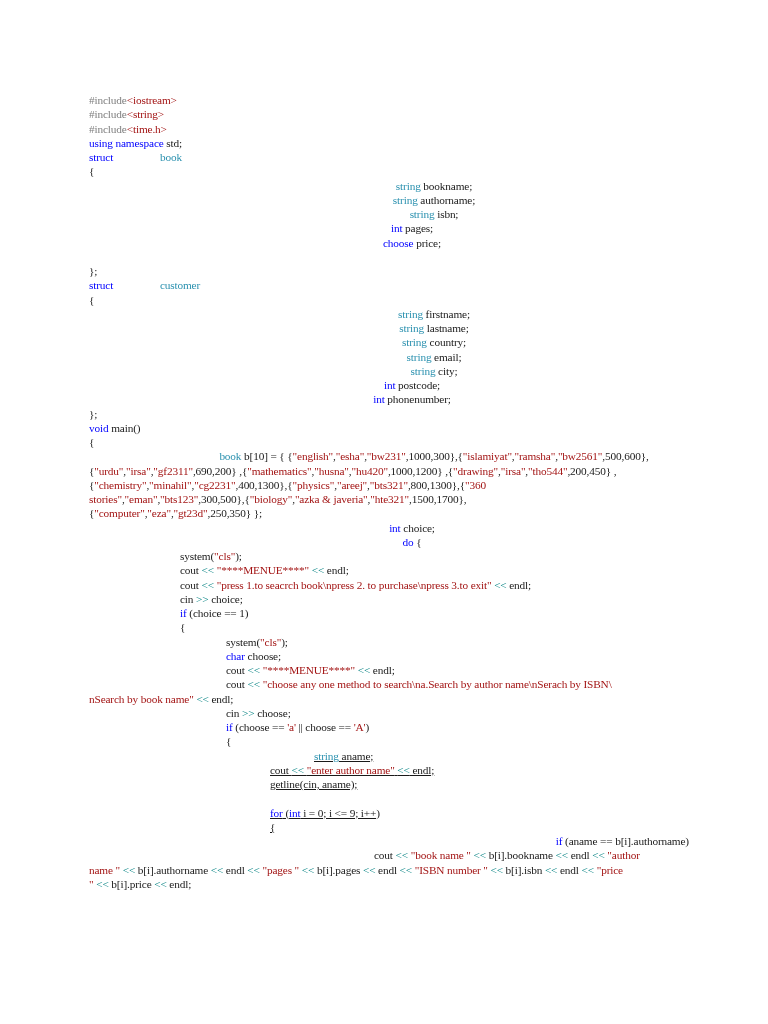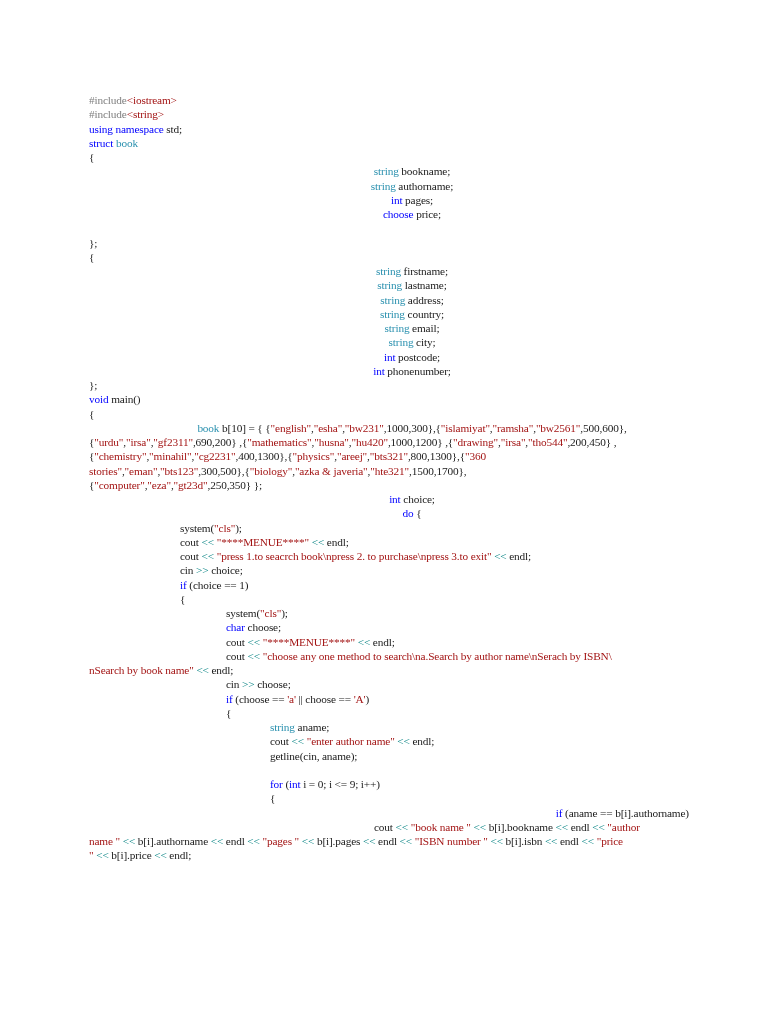--- a/index.html
+++ b/index.html
@@ -3,49 +3,51 @@
 <meta charset="utf-8">
 <style>
   html, body { margin:0; padding:0; background:#ffffff; }
   body { width:768px; height:1024px; overflow:hidden; position:relative;
          font-family:"Liberation Serif", "DejaVu Serif", serif; }
   .page { position:absolute; left:0; top:0; width:768px; height:1024px; background:#fff; }
   .code { position:absolute; left:89px; top:93px; width:600px;
           font-size:11.3px; line-height:14.25px; color:#1a1a1a; letter-spacing:-0.15px; }
   .ln { white-space:pre; height:14.25px; position:relative; }
   .i1 { padding-left:46px;text-align:center; } .i2 { padding-left:91px; } .i3 { padding-left:137px; }
-  .i4 { padding-left:181px; } .i5 { padding-left:227px;text-align:right; } .i6 { padding-left:285px; }
+  .i4 { padding-left:181px;text-decoration:underline; } .i5 { padding-left:227px;text-align:right; } .i6 { padding-left:285px; }
   .pp { color:#808080; }
   .inc { color:#a31515; }
   .kw { color:#0000ff; }
-  .ty { color:#2b91af; }
+  .ty { color:#2b91af;margin-left:44px; }
   .st { color:#a31515; }
   .op { color:#008080; }
   .blank { height:14.25px; }
 </style>
 </head>
 <body>
 
 <div class="page">
   <div class="code" id="code">
       <div class="ln i0"><span class="pp">#include</span><span class="inc">&lt;iostream&gt;</span></div>
       <div class="ln i0"><span class="pp">#include</span><span class="inc">&lt;string&gt;</span></div>
+      <div class="ln i0"><span class="pp">#include</span><span class="inc">&lt;time.h&gt;</span></div>
       <div class="ln i0"><span class="kw">using namespace</span><span class="tx"> std;</span></div>
       <div class="ln i0"><span class="kw">struct</span><span class="tx"> </span><span class="ty">book</span></div>
       <div class="ln i0"><span class="tx">{</span></div>
       <div class="ln i1"><span class="ty">string</span><span class="tx"> bookname;</span></div>
       <div class="ln i1"><span class="ty">string</span><span class="tx"> authorname;</span></div>
+      <div class="ln i1"><span class="ty">string</span><span class="tx"> isbn;</span></div>
       <div class="ln i1"><span class="kw">int</span><span class="tx"> pages;</span></div>
       <div class="ln i1"><span class="kw">choose</span><span class="tx"> price;</span></div>
       <div class="ln i0 blank"></div>
       <div class="ln i0"><span class="tx">};</span></div>
+      <div class="ln i0"><span class="kw">struct</span><span class="tx"> </span><span class="ty">customer</span></div>
       <div class="ln i0"><span class="tx">{</span></div>
       <div class="ln i1"><span class="ty">string</span><span class="tx"> firstname;</span></div>
       <div class="ln i1"><span class="ty">string</span><span class="tx"> lastname;</span></div>
-      <div class="ln i1"><span class="ty">string</span><span class="tx"> address;</span></div>
       <div class="ln i1"><span class="ty">string</span><span class="tx"> country;</span></div>
       <div class="ln i1"><span class="ty">string</span><span class="tx"> email;</span></div>
       <div class="ln i1"><span class="ty">string</span><span class="tx"> city;</span></div>
       <div class="ln i1"><span class="kw">int</span><span class="tx"> postcode;</span></div>
       <div class="ln i1"><span class="kw">int</span><span class="tx"> phonenumber;</span></div>
       <div class="ln i0"><span class="tx">};</span></div>
       <div class="ln i0"><span class="kw">void</span><span class="tx"> main()</span></div>
       <div class="ln i0"><span class="tx">{</span></div>
       <div class="ln i1"><span class="ty">book</span><span class="tx"> b[10] = { {</span><span class="st">"english"</span><span class="tx">,</span><span class="st">"esha"</span><span class="tx">,</span><span class="st">"bw231"</span><span class="tx">,1000,300},{</span><span class="st">"islamiyat"</span><span class="tx">,</span><span class="st">"ramsha"</span><span class="tx">,</span><span class="st">"bw2561"</span><span class="tx">,500,600},</span></div>
       <div class="ln i0"><span class="tx">{</span><span class="st">"urdu"</span><span class="tx">,</span><span class="st">"irsa"</span><span class="tx">,</span><span class="st">"gf2311"</span><span class="tx">,690,200} ,{</span><span class="st">"mathematics"</span><span class="tx">,</span><span class="st">"husna"</span><span class="tx">,</span><span class="st">"hu420"</span><span class="tx">,1000,1200} ,{</span><span class="st">"drawing"</span><span class="tx">,</span><span class="st">"irsa"</span><span class="tx">,</span><span class="st">"tho544"</span><span class="tx">,200,450} ,</span></div>

